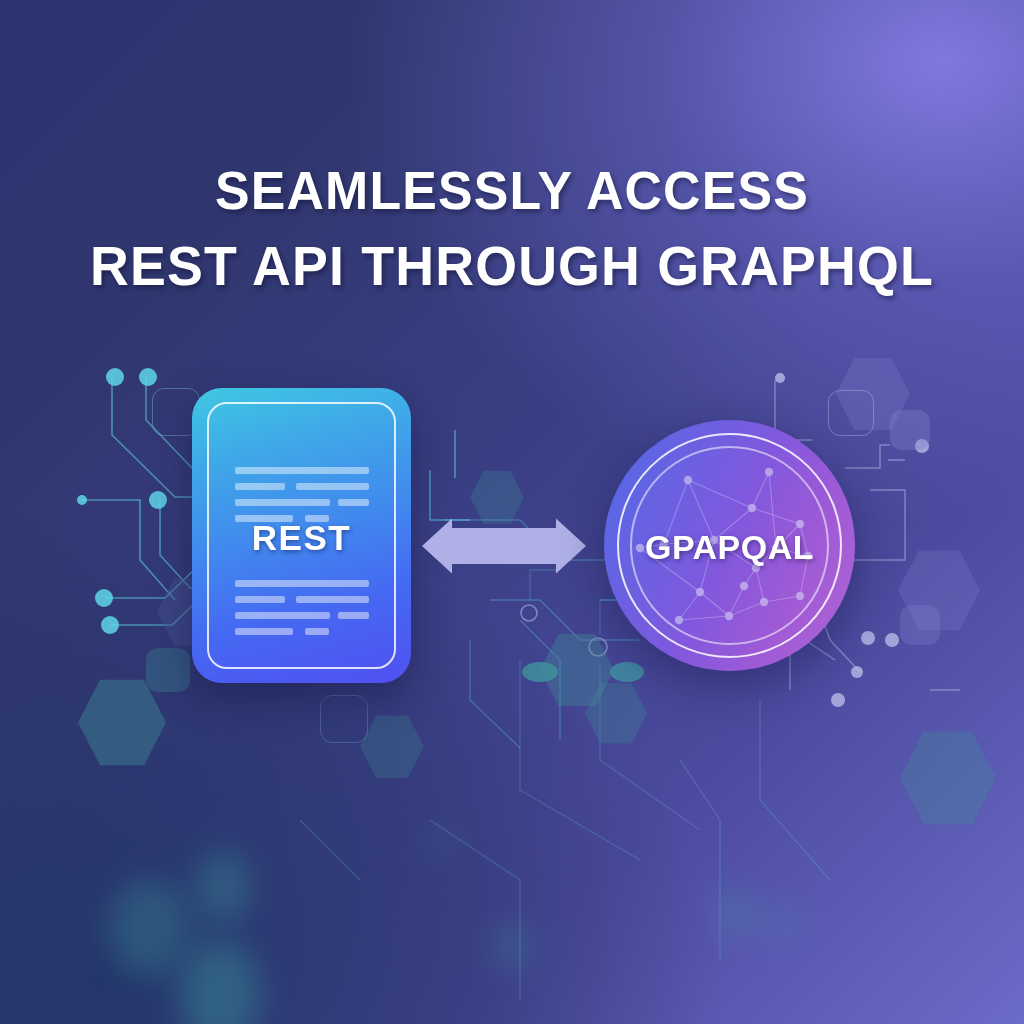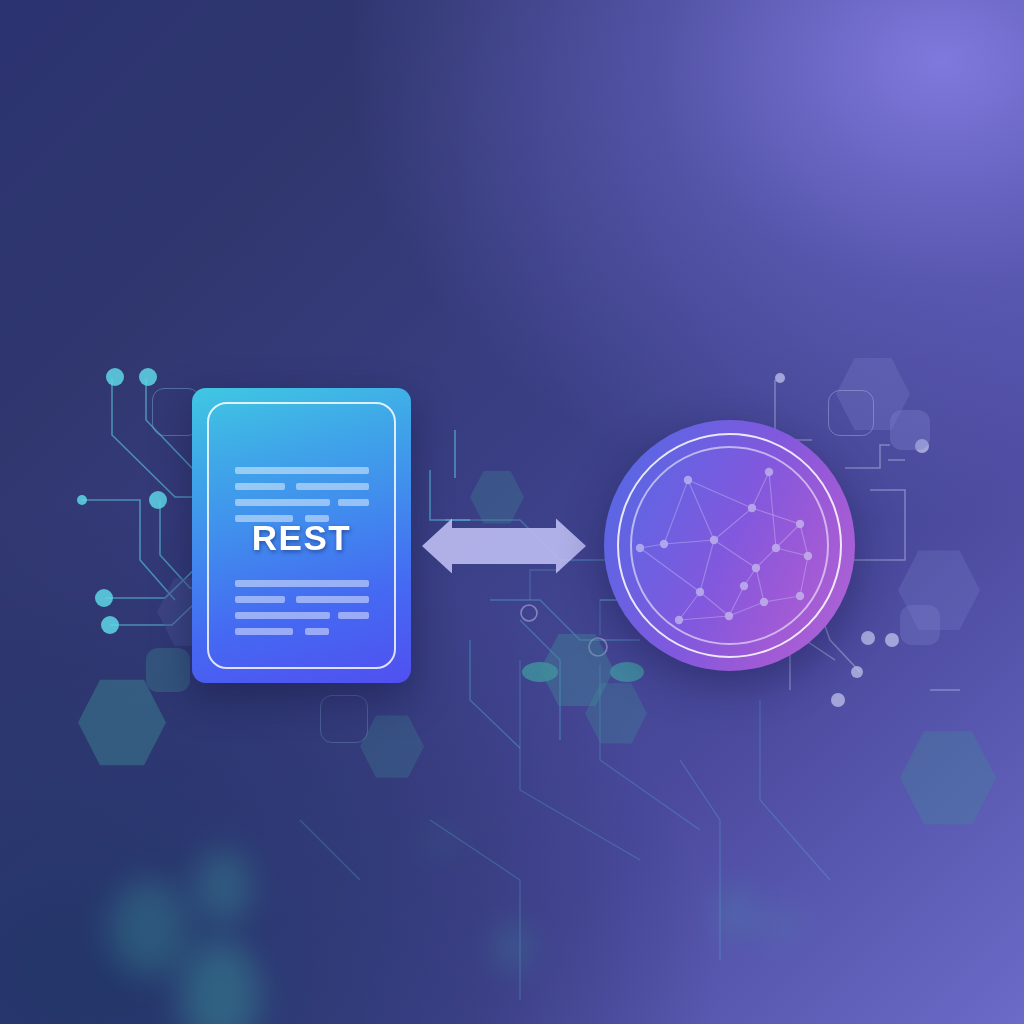--- a/index.html
+++ b/index.html
@@ -49,21 +49,21 @@
   }
   .title-line.l2 { font-size: 56px; }
 
   
   .rest-card {
     position: absolute;
     left: 192px;
     top: 388px;
     width: 219px;
     height: 295px;
-    border-radius: 14px;
+    border-radius: 30px;
     background: linear-gradient(165deg, #3fc8e2 0%, #3fa9e8 22%, #4189ee 48%, #4569f2 72%, #5050f0 100%);
     box-shadow: 0 14px 40px rgba(15,20,60,0.45);
   }
   .rest-inner-border {
     position: absolute;
     left: 15px; top: 14px; right: 15px; bottom: 14px;
     border: 2px solid rgba(255,255,255,0.82);
     border-radius: 20px;
   }
   .doc-block { position: absolute; left: 43px; width: 134px; }
@@ -228,20 +228,24 @@
       <div class="rsq" style="left: 900px; top: 605px; width: 40px; height: 40px; opacity: 0.34; background: rgb(123, 127, 203);"></div>
       <div class="bokeh" style="left: 110px; top: 880px; width: 78px; height: 96px; background: rgb(63, 185, 168); opacity: 0.26;"></div>
       <div class="bokeh" style="left: 180px; top: 940px; width: 80px; height: 110px; background: rgb(63, 185, 168); opacity: 0.32;"></div>
       <div class="bokeh" style="left: 195px; top: 850px; width: 56px; height: 74px; background: rgb(63, 185, 168); opacity: 0.28;"></div>
       <div class="bokeh" style="left: 498px; top: 925px; width: 30px; height: 44px; background: rgb(63, 185, 168); opacity: 0.26;"></div>
       <div class="bokeh" style="left: 720px; top: 890px; width: 32px; height: 46px; background: rgb(63, 185, 168); opacity: 0.24;"></div>
       <div class="bokeh" style="left: 770px; top: 905px; width: 24px; height: 38px; background: rgb(63, 185, 168); opacity: 0.2;"></div>
       <div class="bokeh" style="left: 430px; top: 830px; width: 22px; height: 22px; background: rgb(63, 185, 168); opacity: 0.22;"></div>
     </div>
 
+  <div class="title-wrap">
+    <div class="title-line l1">SEAMLESSLY ACCESS</div>
+    <div class="title-line l2">REST API THROUGH GRAPHQL</div>
+  </div>
 
   <div class="rest-card">
     <div class="rest-inner-border"></div>
     <div class="doc-block top" id="doc-top">
         <div class="doc-row">
           <div class="doc-seg" style="left: 0px; width: 134px; background: rgba(255, 255, 255, 0.46);"></div>
         </div>
         <div class="doc-row">
           <div class="doc-seg" style="left: 0px; width: 50px; background: rgba(255, 255, 255, 0.46);"></div>
           <div class="doc-seg" style="left: 61px; width: 73px; background: rgba(255, 255, 255, 0.46);"></div>
@@ -318,16 +322,17 @@
         <circle cx="36" cy="128" r="4.2" fill="#cfc9f2" opacity="0.9"></circle>
         <circle cx="96" cy="172" r="4.2" fill="#cfc9f2" opacity="0.9"></circle>
         <circle cx="125" cy="196" r="4.2" fill="#cfc9f2" opacity="0.9"></circle>
         <circle cx="160" cy="182" r="4.2" fill="#cfc9f2" opacity="0.9"></circle>
         <circle cx="196" cy="176" r="4.2" fill="#cfc9f2" opacity="0.9"></circle>
         <circle cx="75" cy="200" r="4.2" fill="#cfc9f2" opacity="0.9"></circle>
         <circle cx="140" cy="166" r="4.2" fill="#cfc9f2" opacity="0.9"></circle>
       </svg>
     <div class="ring r1"></div>
     <div class="ring r2"></div>
+    <div class="gql-label">GPAPQAL</div>
   </div>
 
 
 </div>
 
 </body></html>

